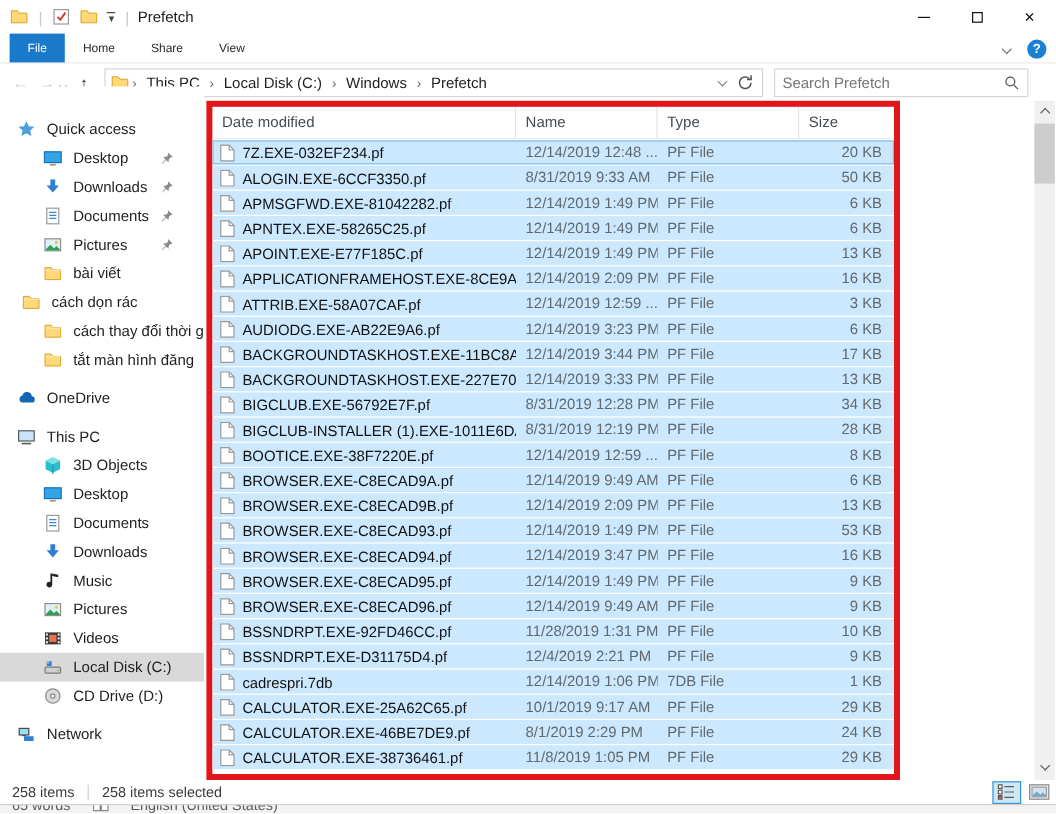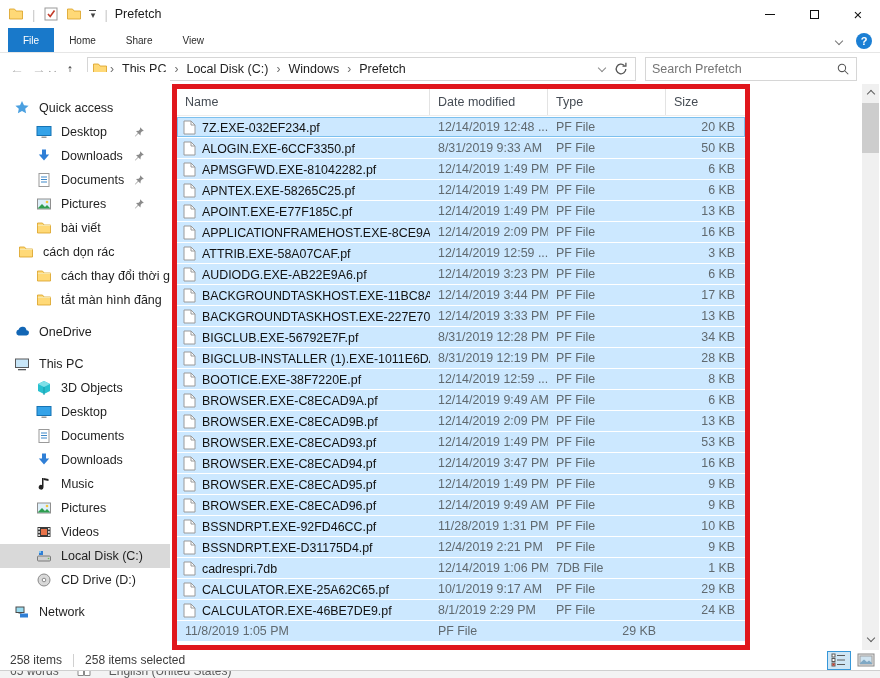--- a/index.html
+++ b/index.html
@@ -433,22 +433,22 @@
             <rect x="6" y="9.5" width="8" height="4" fill="#2f7fd6"></rect>
             <rect x="4.5" y="8.5" width="3" height="1" fill="#4a4a4a"></rect>
           </svg>
         </span>
         <span class="side-label">Network</span>
       </div>
     </div>
 
   <div class="redbox">
     <div class="lheader">
+        <div class="hcell">Date modified</div>
         <div class="hcell">Name</div>
-        <div class="hcell">Date modified</div>
         <div class="hcell">Type</div>
         <div class="hcell">Size</div>
       </div>
     <div class="frows">
         <div class="frow first">
           <div class="cell name">
             <span class="ic">
               <svg viewBox="0 0 13 15">
                 <path d="M1 1h7l4 4v9H1z" fill="#fff" stroke="#9a9a9a"></path>
                 <path d="M8 1v4h4" fill="none" stroke="#9a9a9a"></path>
@@ -776,20 +776,29 @@
                 <path d="M8 1v4h4" fill="none" stroke="#9a9a9a"></path>
               </svg>
             </span>
             <span>CALCULATOR.EXE-46BE7DE9.pf</span>
           </div>
           <div class="cell date">8/1/2019 2:29 PM</div>
           <div class="cell type">PF File</div>
           <div class="cell size">24 KB</div>
         </div>
         <div class="frow">
+          <div class="cell name">
+            <span class="ic">
+              <svg viewBox="0 0 13 15">
+                <path d="M1 1h7l4 4v9H1z" fill="#fff" stroke="#9a9a9a"></path>
+                <path d="M8 1v4h4" fill="none" stroke="#9a9a9a"></path>
+              </svg>
+            </span>
+            <span>CALCULATOR.EXE-38736461.pf</span>
+          </div>
           <div class="cell date">11/8/2019 1:05 PM</div>
           <div class="cell type">PF File</div>
           <div class="cell size">29 KB</div>
         </div>
       </div>
   </div>
 
   <div class="scrollbar">
     <span class="sb-btn sb-up">
         <span class="chev"></span>

